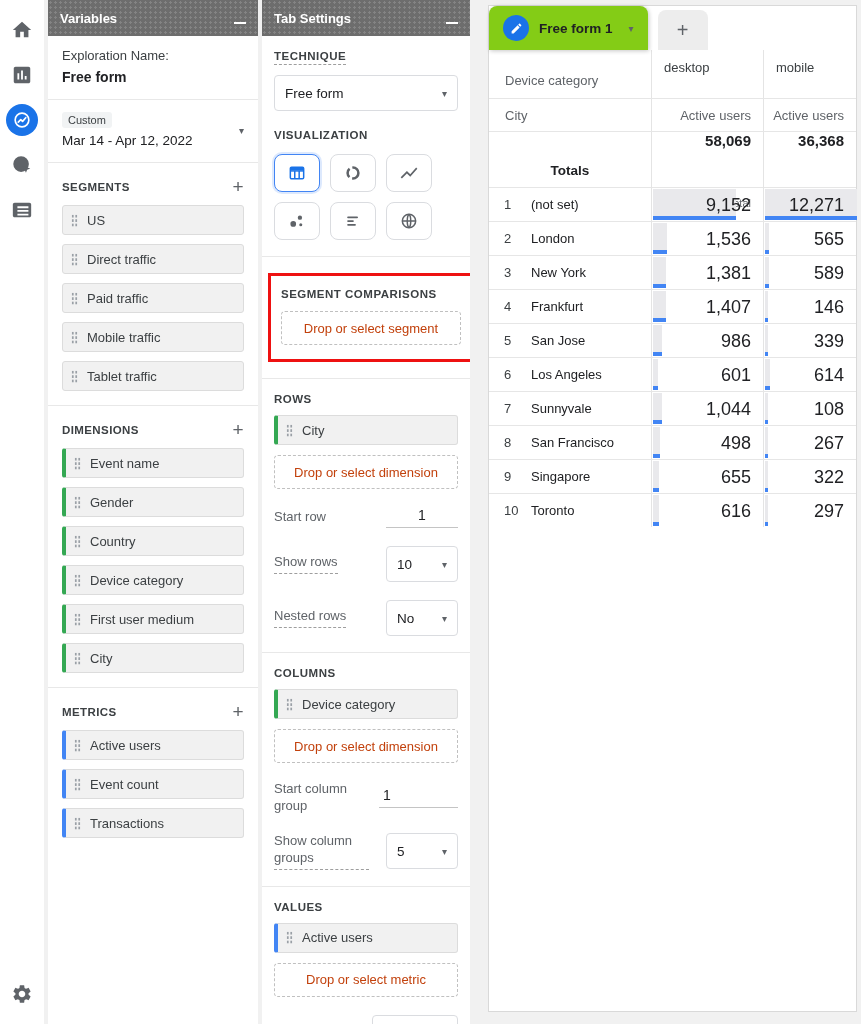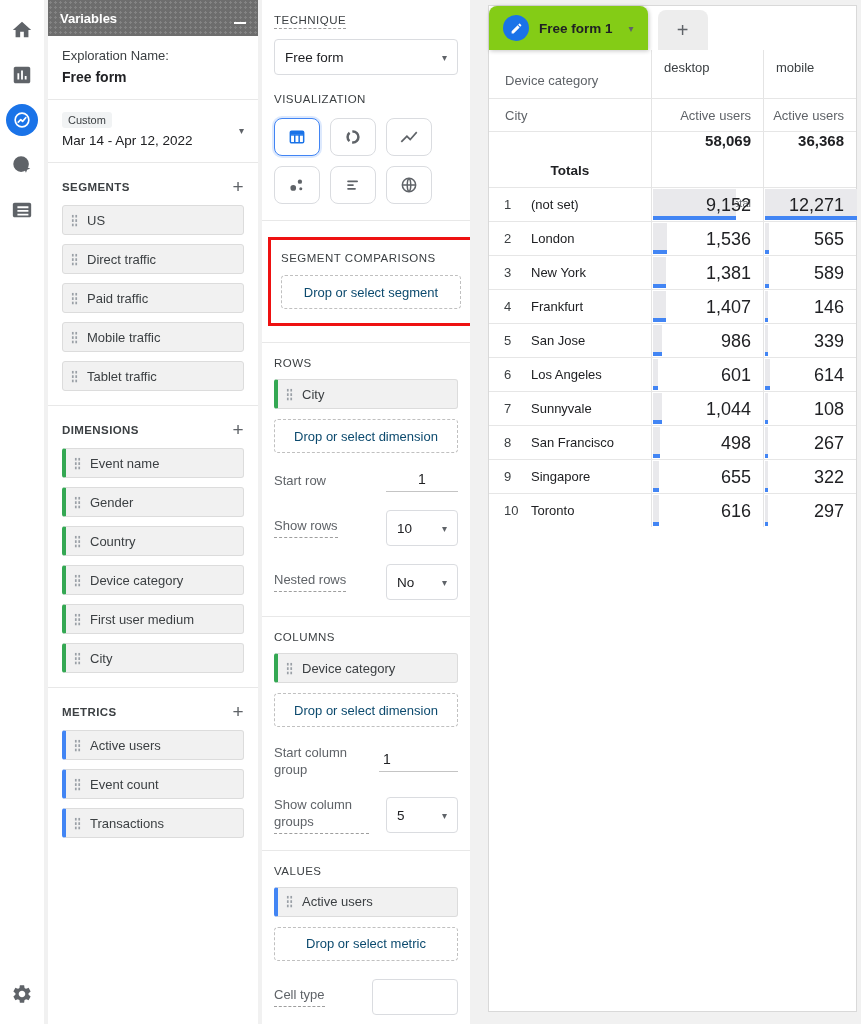--- a/index.html
+++ b/index.html
@@ -46,35 +46,35 @@
     border:1px solid #dcdcdc;border-radius:3px;padding:0 8px;margin-top:9px;
     font-size:13px;color:#3c4043;}
   .chip.green{border-left:4px solid #34a853;}
   .chip.blue{border-left:4px solid #4285f4;}
   .dots{width:7px;height:13px;flex-shrink:0;
     background-image:radial-gradient(#9aa0a6 1px,transparent 1.15px);
     background-size:3.5px 4.4px;}
   
   .tsec{padding:12px 12px 16px;border-bottom:1px solid #e8e8e8;}
   .tsec:last-child{border-bottom:none;}
-  .mini-label{font-size:11.5px;letter-spacing:.5px;color:#3c4043;font-weight:normal;}
+  .mini-label{font-size:11.5px;letter-spacing:.5px;color:#3c4043;font-weight:bold;}
   .dashed{border-bottom:1px dashed #9e9e9e;padding-bottom:2px;display:inline-block;}
   .select{display:flex;align-items:center;justify-content:space-between;
     border:1px solid #dadce0;border-radius:4px;height:36px;padding:0 10px;
     font-size:13.5px;background:#fff;color:#202124;}
   .select.full{margin-top:10px;}
   .select.small{width:72px;}
   .select.med{width:86px;}
   .viz-grid{display:grid;grid-template-columns:repeat(3,46px);gap:10px;margin-top:12px;}
   .viz-btn{height:38px;border:1px solid #dadce0;border-radius:8px;display:flex;
     align-items:center;justify-content:center;color:#5f6368;background:#fff;}
   .viz-btn svg{width:20px;height:20px;}
   .viz-btn.selected{border-color:#4285f4;box-shadow:0 0 0 2px rgba(66,133,244,.18);}
   .dropzone{border:1px dashed #c0c0c0;border-radius:4px;height:34px;display:flex;
-    align-items:center;justify-content:center;font-size:13px;color:#0c4a6e;margin-top:10px;}
+    align-items:center;justify-content:center;font-size:13px;color:#c2410c;margin-top:10px;}
   .field{display:flex;align-items:center;justify-content:space-between;margin-top:18px;}
   .field-label{font-size:13px;color:#5f6368;max-width:95px;line-height:1.3;}
   .uline{width:72px;text-align:center;font-size:14px;color:#202124;
     border-bottom:1px solid #c4c4c4;padding-bottom:4px;}
   .uline.grow{flex:1;margin-left:10px;text-align:left;padding-left:4px;}
   .redbox{border:3px solid #ee1111;margin:4px -16px 0 -6px;padding:10px 10px 14px;}
   
   .canvas{position:absolute;left:470px;top:0;right:0;bottom:0;background:#f1f1f1;}
   .card{position:absolute;left:18px;top:5px;right:4px;bottom:12px;background:#fff;border:1px solid #d9d9d9;}
   .tabstrip{display:flex;align-items:flex-end;height:44px;}
@@ -246,20 +246,24 @@
           </div>
           <div class="chip blue">
             <span class="dots"></span>
             <span>Transactions</span>
           </div>
         </div>
     </div>
   </div>
 
   <div class="panel panel-tabs">
+    <div class="panel-header">
+      <span>Tab Settings</span>
+      <span class="minus"></span>
+    </div>
 
     <div class="tsec">
       <span class="mini-label dashed">TECHNIQUE</span>
       <div class="select full">
         <span>Free form</span>
         <span class="caret">▾</span>
       </div>
       <div style="margin-top:16px;">
         <span class="mini-label">VISUALIZATION</span>
       </div>

